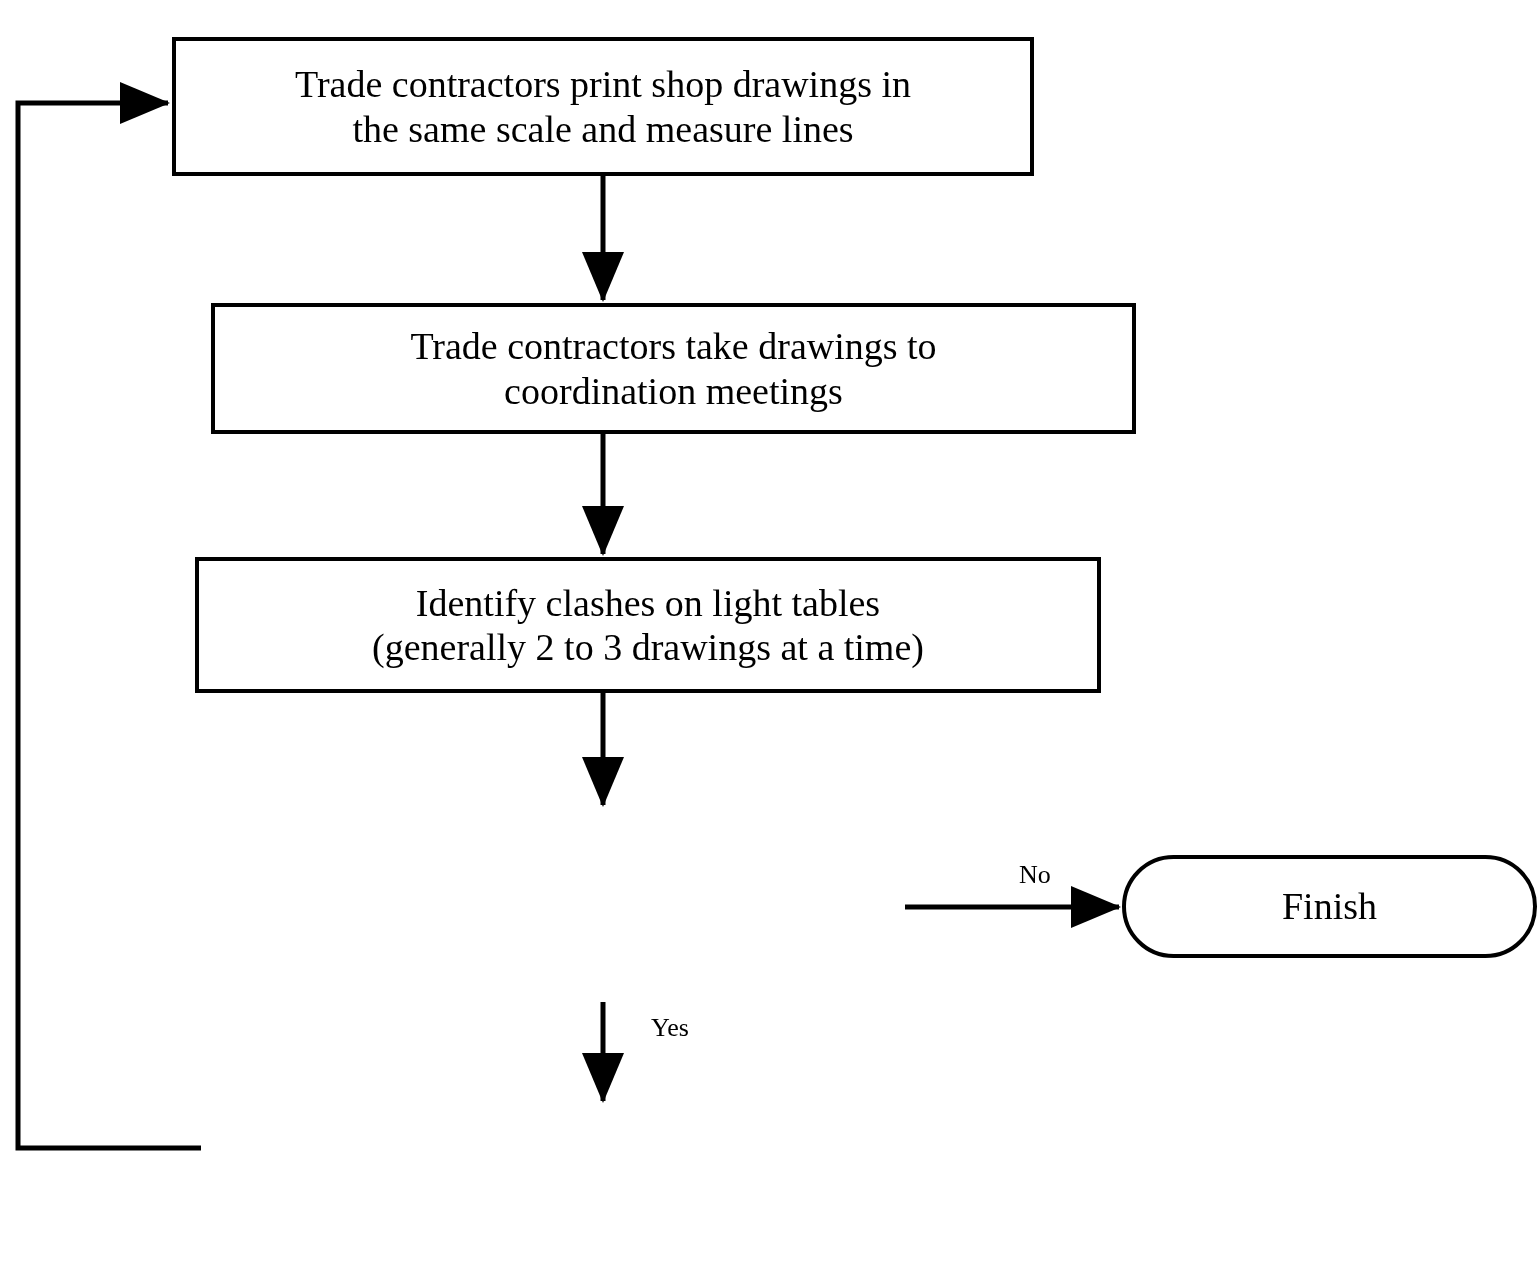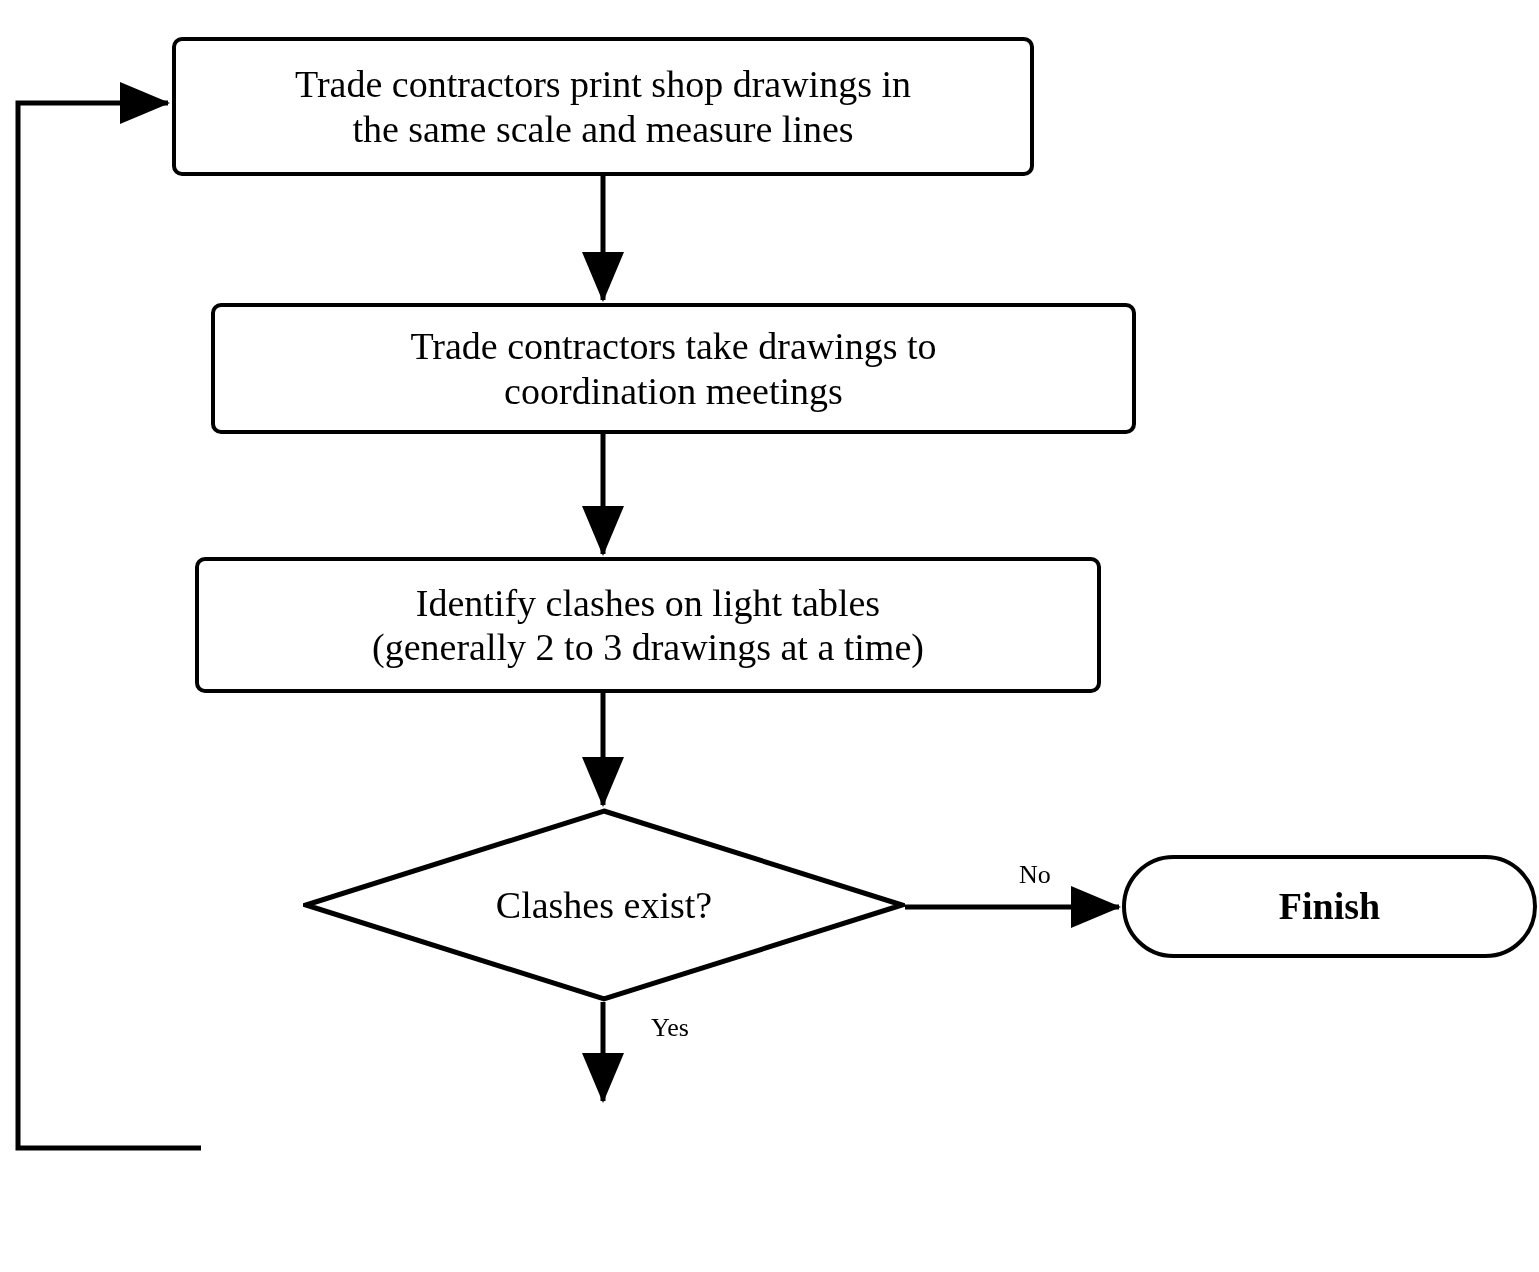--- a/index.html
+++ b/index.html
@@ -33,21 +33,21 @@
     display: flex;
     align-items: center;
     justify-content: center;
     text-align: center;
     color: #000000;
     line-height: 1.16;
     font-size: 38px;
     white-space: pre-line;
     z-index: 2;
   }
-  .node.process { border-radius: 10px; }
+  .node.process { border-radius: 0; }
   .node.terminator { border-radius: 56px; }
   .diamond-wrap {
     position: absolute;
     z-index: 2;
     display: flex;
     align-items: center;
     justify-content: center;
   }
   .diamond-wrap svg {
     position: absolute;
@@ -104,28 +104,22 @@
   <div class="node process" style="left:211px; top:303px; width:925px; height:131px;">
     <span>Trade contractors take drawings to
 coordination meetings</span>
   </div>
 
   <div class="node process" style="left:151px; top:557px; width:906px; height:136px;margin-left:44px;">
     <span>Identify clashes on light tables
 (generally 2 to 3 drawings at a time)</span>
   </div>
 
-  <div class="diamond-wrap" style="left:303px; top:808px; width:602px; height:194px;">
-    <svg width="602" height="194" viewBox="0 0 602 194" xmlns="http://www.w3.org/2000/svg">
-      <polygon points="301,3 599,97 301,191 3,97" fill="#ffffff" stroke="#000000" stroke-width="5"></polygon>
-    </svg>
-    <span class="diamond-label">Clashes exist?</span>
-  </div>
 
-  <div class="node terminator" style="left:1122px; top:855px; width:415px; height:103px;font-weight:bold;">
+  <div class="node terminator" style="left:1122px; top:855px; width:415px; height:103px;">
     <span>Finish</span>
   </div>
 
 
   <span class="edge-label" style="left:1019px; top:862px;">No</span>
 
   <span class="edge-label" style="left:651px; top:1015px;">Yes</span>
 
 </div>
 

